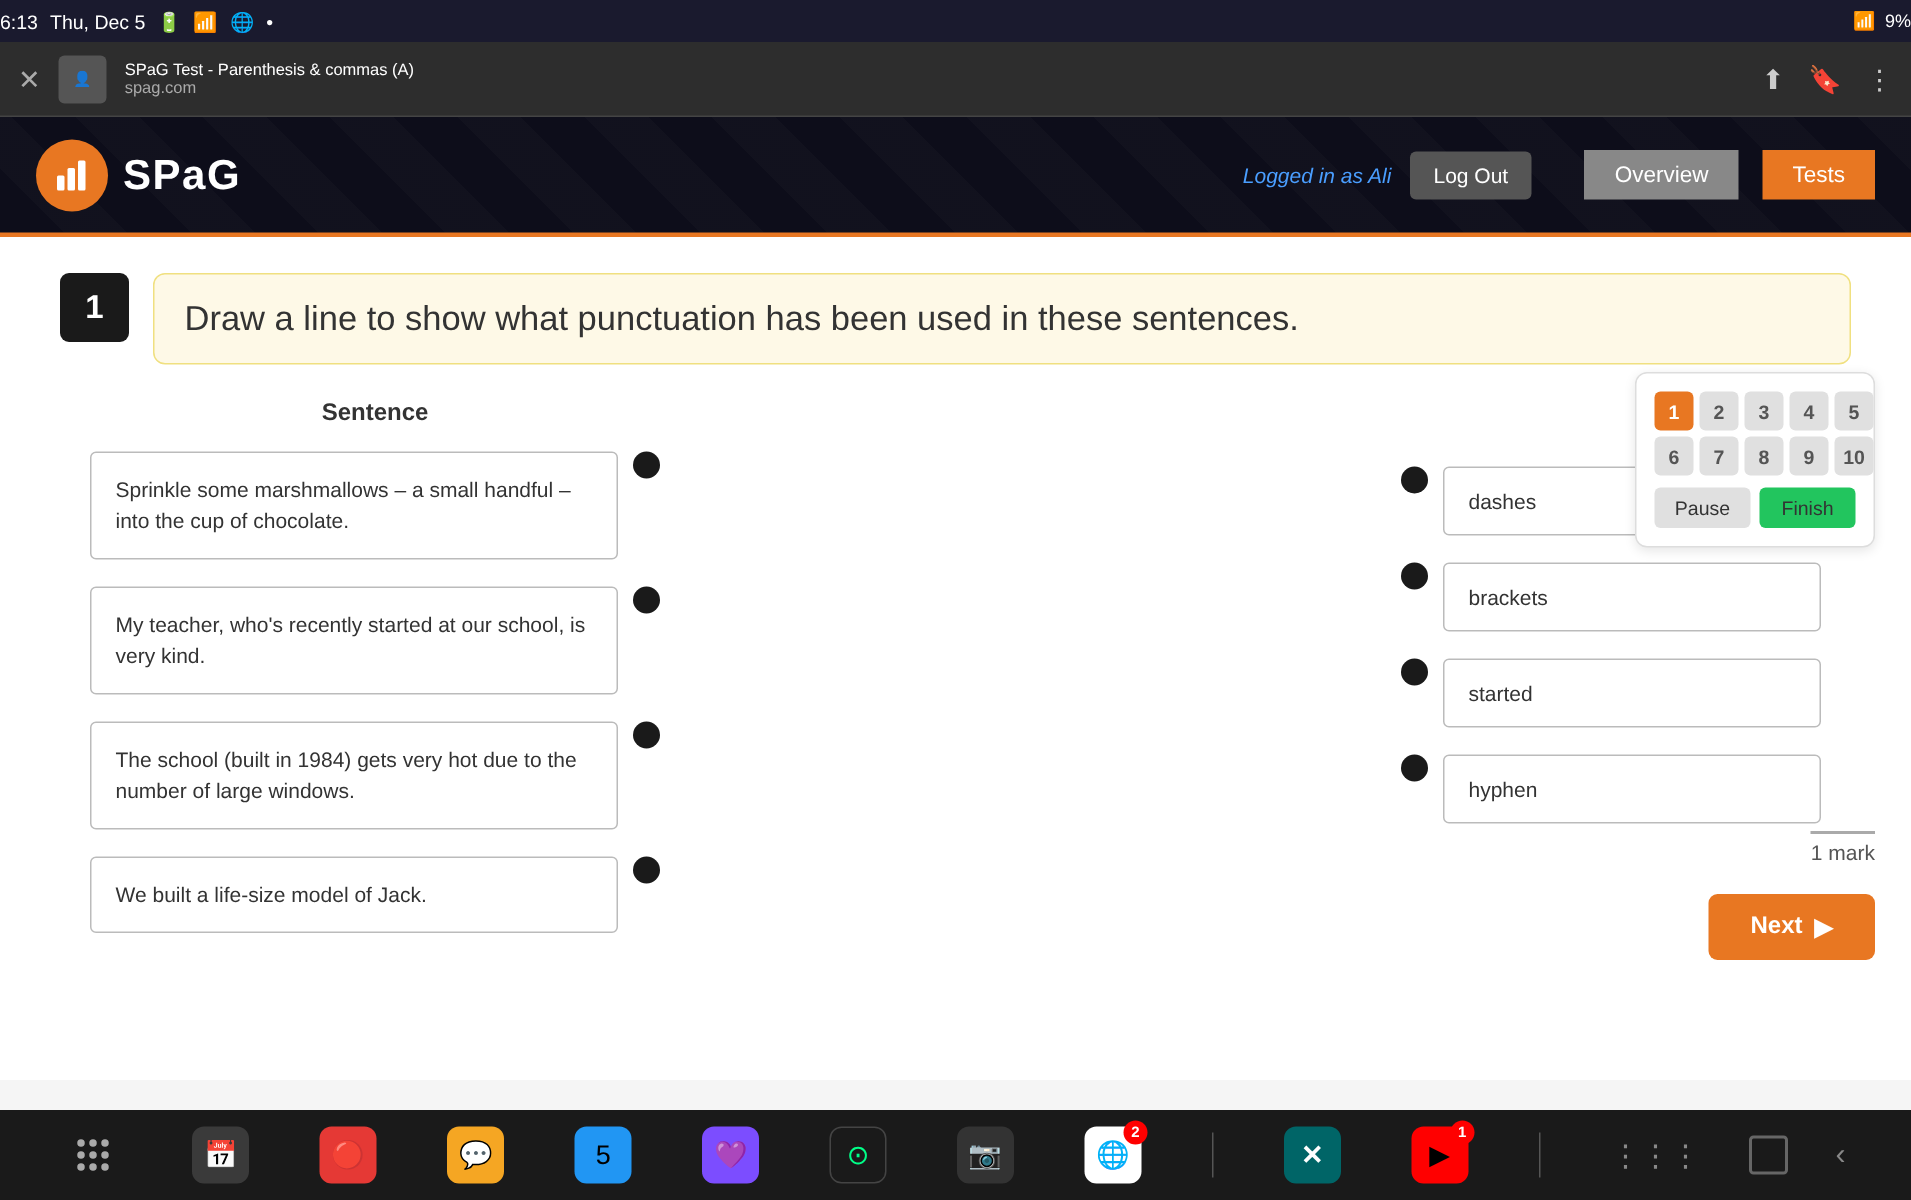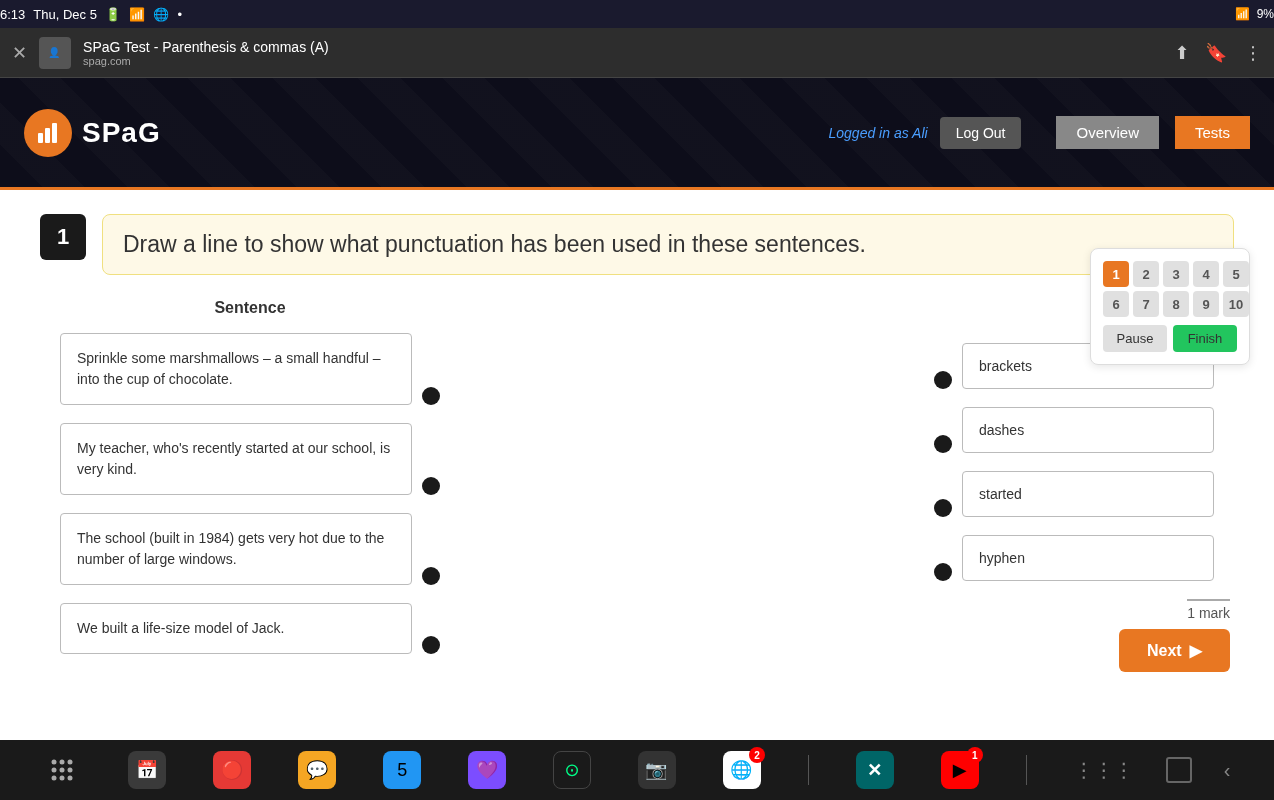--- a/index.html
+++ b/index.html
@@ -46,21 +46,21 @@
       align-items: center;
       justify-content: center;
       color: #ccc;
       font-size: 10px;
     }
     .browser-tab-info {
       flex: 1;
     }
     .browser-tab-title {
       color: white;
-      font-size: 14px;
+      font-size: 11px;
     }
     .browser-tab-url {
       color: #aaa;
       font-size: 11px;
     }
     .browser-actions {
       display: flex;
       gap: 16px;
       align-items: center;
     }
@@ -75,21 +75,21 @@
     
     .app-header {
       background: #0d0d1a;
       background-image: repeating-linear-gradient(
         45deg,
         transparent,
         transparent 30px,
         rgba(255,255,255,0.02) 30px,
         rgba(255,255,255,0.02) 60px
       );
-      height: 112px;
+      height: 80px;
       display: flex;
       align-items: center;
       padding: 0 24px;
       justify-content: space-between;
       border-bottom: 3px solid #e87722;
     }
     .logo-container {
       display: flex;
       align-items: center;
       gap: 10px;
@@ -256,21 +256,21 @@
       text-align: center;
     }
     .sentences-col {
       width: 380px;
     }
     .punctuation-col {
       width: 280px;
     }
     .match-item {
       display: flex;
-      align-items: flex-end;
+      align-items: flex-start;
       margin-bottom: 18px;
       position: relative;
     }
     .sentence-box {
       border: 1px solid #bbb;
       border-radius: 4px;
       padding: 14px 16px;
       font-size: 14px;
       color: #333;
       background: white;
@@ -294,25 +294,25 @@
       border-radius: 50%;
       flex-shrink: 0;
     }
     .dot-right { margin-left: 10px; }
     .dot-left { margin-right: 10px; }
 
     
     .bottom-right {
       position: absolute;
       bottom: 80px;
-      right: 44px;
+      right: 24px;
       display: flex;
       flex-direction: column;
       align-items: flex-end;
-      gap: 8px;
+      gap: 20px;
     }
     .mark-label {
       font-size: 14px;
       color: #555;
       border-top: 2px solid #aaa;
       padding-top: 4px;
     }
     .next-btn {
       background: #e87722;
       color: white;
@@ -462,28 +462,28 @@
       </div>
 
       <div class="match-item">
         <div class="sentence-box">We built a life-size model of Jack.</div>
         <div class="dot dot-right"></div>
       </div>
     </div>
 
     <div class="punctuation-col" style="margin-top: 44px;">
 
-      <div class="match-item">
-        <div class="dot dot-left"></div>
-        <div class="punct-box">brackets</div>
-      </div>
-
       <div class="match-item" style="margin-bottom: 18px;">
         <div class="dot dot-left"></div>
         <div class="punct-box">dashes</div>
+      </div>
+
+      <div class="match-item">
+        <div class="dot dot-left"></div>
+        <div class="punct-box">brackets</div>
       </div>
 
       <div class="match-item">
         <div class="dot dot-left"></div>
         <div class="punct-box">started</div>
       </div>
 
       <div class="match-item">
         <div class="dot dot-left"></div>
         <div class="punct-box">hyphen</div>

